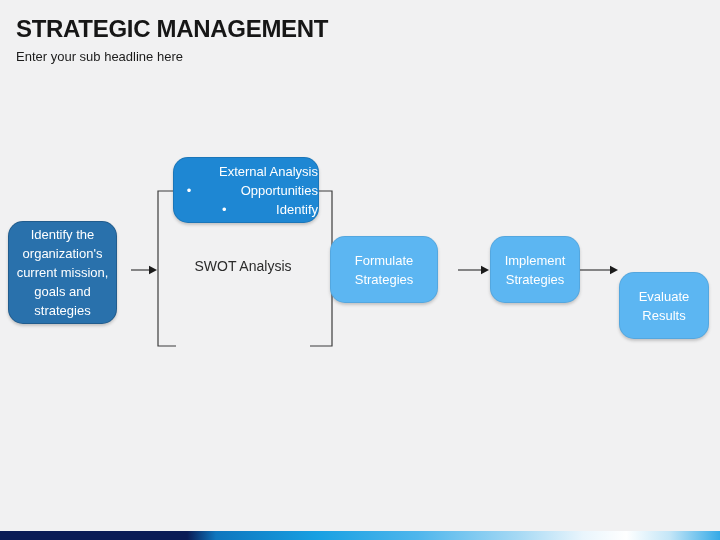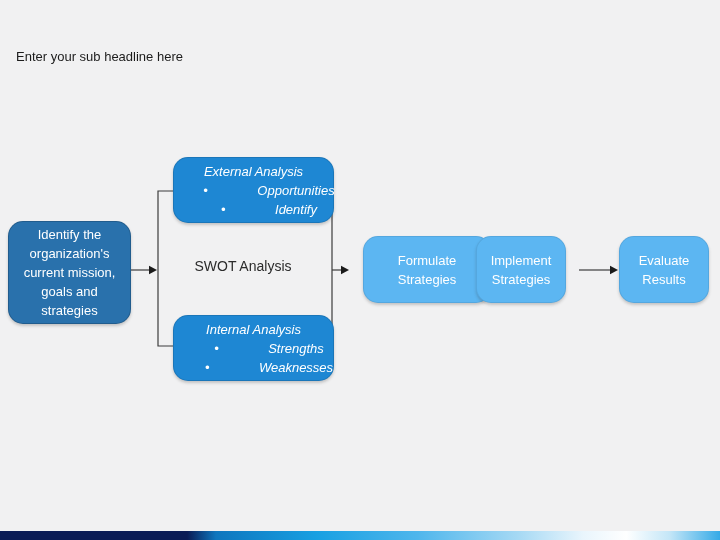--- a/index.html
+++ b/index.html
@@ -30,33 +30,32 @@
     position: absolute;
     display: flex; flex-direction: column;
     align-items: center; justify-content: center;
     color: var(--box-text, #ffffff);
     text-align: center;
     border-radius: 15px;
     box-shadow: 0 2px 3px rgba(60,60,60,0.25);
     font-size: 13px; line-height: 19px;
   }
   .mission-box {
-    left: 8px; top: 221px; width: 123px; height: 103px;
+    left: 8px; top: 221px; width: 109px; height: 103px;
     background: var(--dark-box, #2971AC);
     border: 1px solid rgba(0,0,0,0.18);
     padding: 0 6px;
   }
   .mid-box {
-    left: 173px; width: 161px; height: 66px;
+    left: 173px; width: 146px; height: 66px;
     background: var(--mid-box, #1E87D3);
     border: 1px solid rgba(0,0,0,0.12);
     justify-content: flex-start;
     padding-top: 4px;
-    align-items: center;
-    font-style: italic;
+    align-items: flex-end;
   }
   .external-box { top: 157px; }
   .internal-box { top: 315px; }
   .mid-box-title { text-align: center; }
   .mid-box-item {
     position: relative; text-align: left; padding-left: 85px;
   }
   .mid-box-item::before {
     content: "\2022";
     position: absolute; left: 31px; top: 0;
@@ -64,39 +63,40 @@
   .swot-label {
     position: absolute; left: 173px; top: 258px; width: 140px;
     text-align: center; font-size: 14px; color: #2b2b2b;
   }
   .light-box {
     background: var(--light-box, #5CB6F2);
     border: 1px solid rgba(0,0,0,0.08);
     top: 236px; height: 67px;
     padding: 0 6px;
   }
-  .formulate-box { left: 363px; width: 128px; }
-  .implement-box { left: 476px; width: 90px; }
-  .evaluate-box  { left: 619px; width: 90px; }
+  .formulate-box { left: 330px; width: 108px; }
+  .implement-box { left: 490px; width: 90px; }
+  .evaluate-box  { left: 619px; width: 90px; margin-top: 36px; }
 
   .bottom-bar {
     position: absolute; left: 0; bottom: 0; width: 720px; height: 9px;
     background: linear-gradient(90deg,
       var(--bar-navy, #0A1B55) 0%, var(--bar-navy, #0A1B55) 26%,
       #0E76BE 30%, var(--bar-blue, #18A0E2) 44%,
       #4FB6EC 58%, #A6D9F4 72%,
       #E9F5FC 81%, var(--bar-light, #FEFFFF) 87%,
       #C4E6F7 93%, #35AAE7 100%);
   }
 </style>
 </head>
 <body>
 
 <div class="slide">
 
+  <div class="title">STRATEGIC MANAGEMENT</div>
   <div class="subtitle">Enter your sub headline here</div>
 
   <svg class="connector-svg" width="720" height="540" viewBox="0 0 720 540">
     <g stroke="#3D3D3D" stroke-width="1.2" fill="none">
       <polyline points="176,191 158,191 158,346 176,346"></polyline>
     </g>
     <g stroke="#3D3D3D" stroke-width="1.2" fill="none">
       <polyline points="310,191 332,191 332,346 310,346"></polyline>
     </g>
     <g>
@@ -122,25 +122,20 @@
   </div>
 
   <div class="flow-box mid-box external-box">
     <div class="mid-box-title">External Analysis</div>
     <div class="mid-box-item">Opportunities</div>
     <div class="mid-box-item">Identify</div>
   </div>
 
   <div class="swot-label">SWOT Analysis</div>
 
-  <div class="flow-box mid-box internal-box">
-    <div class="mid-box-title">Internal Analysis</div>
-    <div class="mid-box-item">Strengths</div>
-    <div class="mid-box-item">Weaknesses</div>
-  </div>
 
   <div class="flow-box light-box formulate-box">
     <div>Formulate Strategies</div>
   </div>
 
   <div class="flow-box light-box implement-box">
     <div>Implement Strategies</div>
   </div>
 
   <div class="flow-box light-box evaluate-box">

